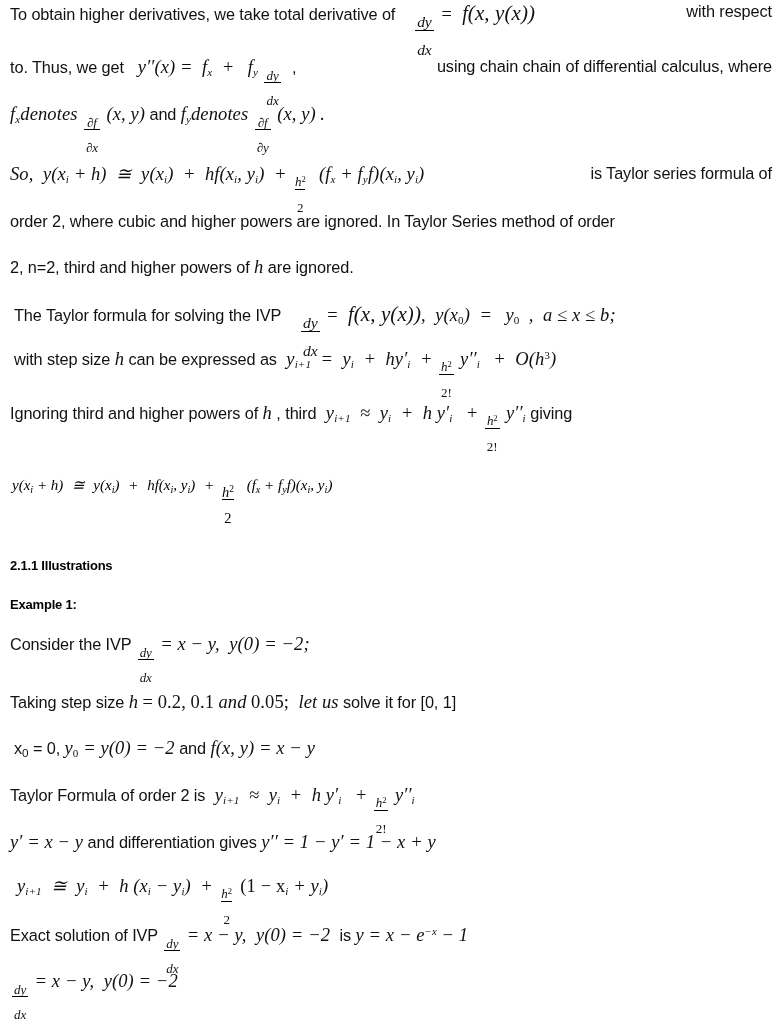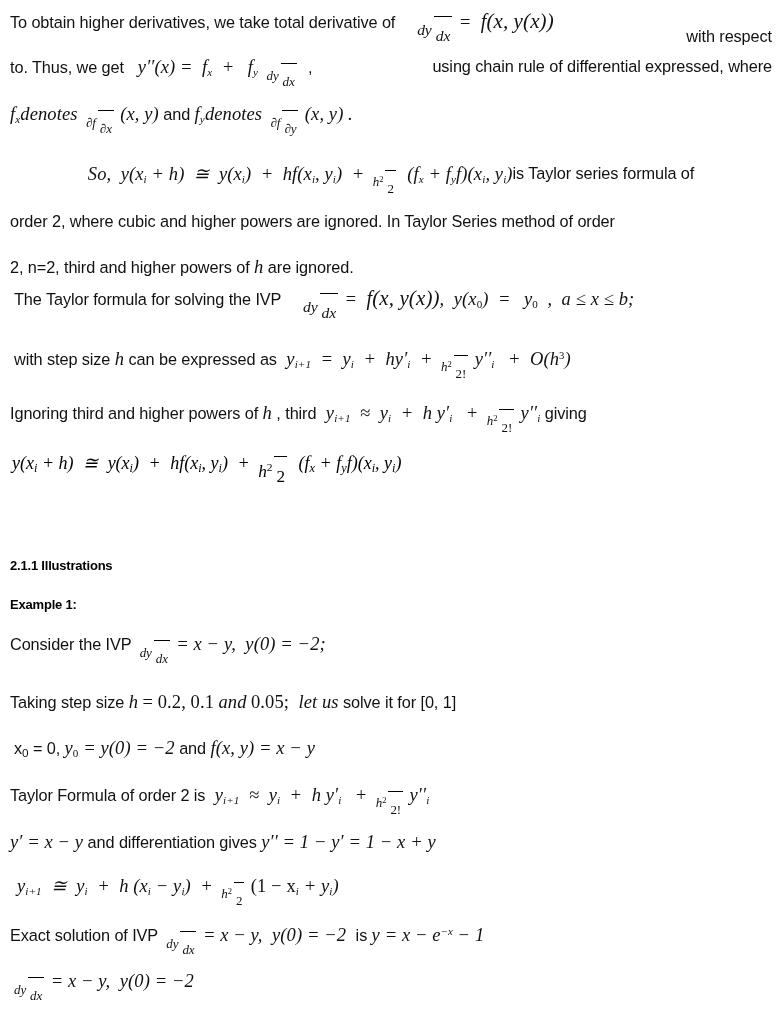--- a/index.html
+++ b/index.html
@@ -71,21 +71,21 @@
   }
   .supu {
     font-size: 0.66em;
     vertical-align: 0.52em;
     font-style: normal;
   }
 
   
   .frac {
     display: inline-flex;
-    flex-direction: row;
+    flex-direction: column;
     align-items: center;
     vertical-align: -0.42em;
     margin: 0 2px;
     font-family: "Liberation Serif", "DejaVu Serif", serif;
     font-style: italic;
     line-height: 1.02;
   }
   .frac .num {
     font-size: 0.80em;
     padding: 0 2px 0px 2px;
@@ -105,33 +105,34 @@
     font-weight: bold;
     font-size: 13px;
     letter-spacing: -0.2px;
   }
 
   
   .display-eq {
     position: absolute;
     font-family: "Liberation Serif", "DejaVu Serif", serif;
     font-style: italic;
-    font-size: 18px;
+    font-size: 15px;
     white-space: nowrap;
+    margin-top: 24px;
   }
   .nw { white-space: nowrap; }
   .sp { display: inline-block; width: 5px; }
   .sp2 { display: inline-block; width: 9px; }
 </style>
 </head>
 <body>
 
 <div class="page">
 
-  <div class="para line justify-line" style="top:11px;align-items:flex-end;">
+  <div class="para line justify-line" style="top:3px;">
     <span class="seg nw">
       <span>To obtain higher derivatives, we take total derivative of</span>
       <span class="sp2"></span>
       <span class="frac big">
         <span class="num">dy</span>
         <span class="den">dx</span>
       </span>
       <span class="m">=</span>
       <span class="sp"></span><span class="m" style="font-size:20px;">f</span><span class="m" style="font-size:21px;">(x, y(x))</span>
     </span>
@@ -145,41 +146,41 @@
       <span class="m">y′′(x) =</span>
       <span class="sp"></span><span class="m">f</span><span class="m sub">x</span>
       <span class="sp"></span><span class="m">+</span>
       <span class="sp2"></span><span class="m">f</span><span class="m sub">y</span>
       <span class="frac">
         <span class="num">dy</span>
         <span class="den">dx</span>
       </span>
       <span class="sp"></span><span>,</span>
     </span>
-    <span class="seg">using chain rule of differential expressed, where</span>
+    <span class="seg">using chain chain of differential calculus, where</span>
   </div>
 
   <div class="para line" style="top:105px;">
     <span class="m">f</span><span class="m sub">x</span><span class="m">denotes</span>
     <span class="frac">
       <span class="num">∂f</span>
       <span class="den">∂x</span>
     </span>
     <span class="m">(x, y)</span>
     <span>and</span>
     <span class="m">f</span><span class="m sub">y</span><span class="m">denotes</span>
     <span class="frac">
       <span class="num">∂f</span>
       <span class="den">∂y</span>
     </span>
     <span class="m">(x, y)</span>
     <span class="m">.</span>
   </div>
 
-  <div class="para line justify-line" style="top:165px;justify-content:center;">
+  <div class="para line justify-line" style="top:165px;">
     <span class="seg nw">
       <span class="m">So,</span>
       <span class="sp"></span><span class="m">y(x</span><span class="m sub">i</span><span class="m"> + h)</span>
       <span class="sp"></span><span class="m">≅</span>
       <span class="sp"></span><span class="m">y(x</span><span class="m sub">i</span><span class="m">)</span>
       <span class="sp"></span><span class="m">+</span>
       <span class="sp"></span><span class="m">hf(x</span><span class="m sub">i</span><span class="m">, y</span><span class="m sub">i</span><span class="m">)</span>
       <span class="sp"></span><span class="m">+</span>
       <span class="frac">
         <span class="num"><span>h</span><span class="supu">2</span></span>
@@ -193,21 +194,21 @@
   <div class="para line" style="top:213px; width:762px;">
     <span>order 2, where cubic and higher powers are ignored. In Taylor Series method of order</span>
   </div>
 
   <div class="para line" style="top:258px;">
     <span>2, n=2, third and higher powers of</span>
     <span class="m">h</span>
     <span>are ignored.</span>
   </div>
 
-  <div class="para line" style="top:288px; left:14px;">
+  <div class="para line" style="top:304px; left:14px;">
     <span>The  Taylor  formula  for  solving  the  IVP</span>
     <span class="sp2"></span>
     <span class="frac big">
       <span class="num">dy</span>
       <span class="den">dx</span>
     </span>
     <span class="m">=</span>
     <span class="sp"></span><span class="m" style="font-size:20px;">f</span><span class="m" style="font-size:21px;">(x, y(x))</span><span class="m">,</span>
     <span class="sp"></span><span class="m">y(x</span><span class="m subu">0</span><span class="m">)</span>
     <span class="sp"></span><span class="m">=</span>

